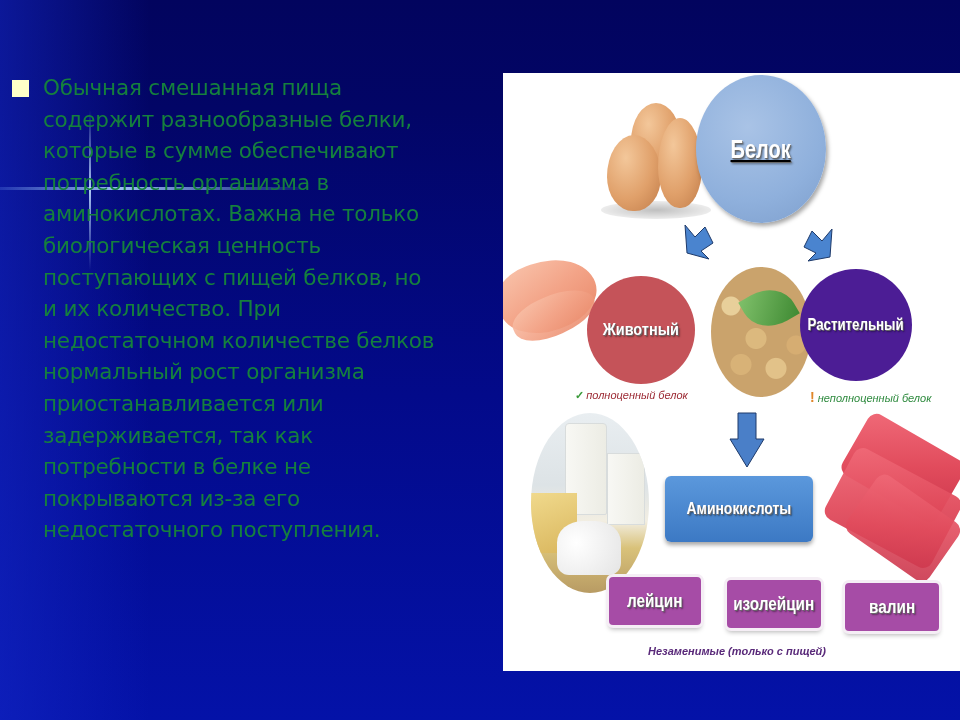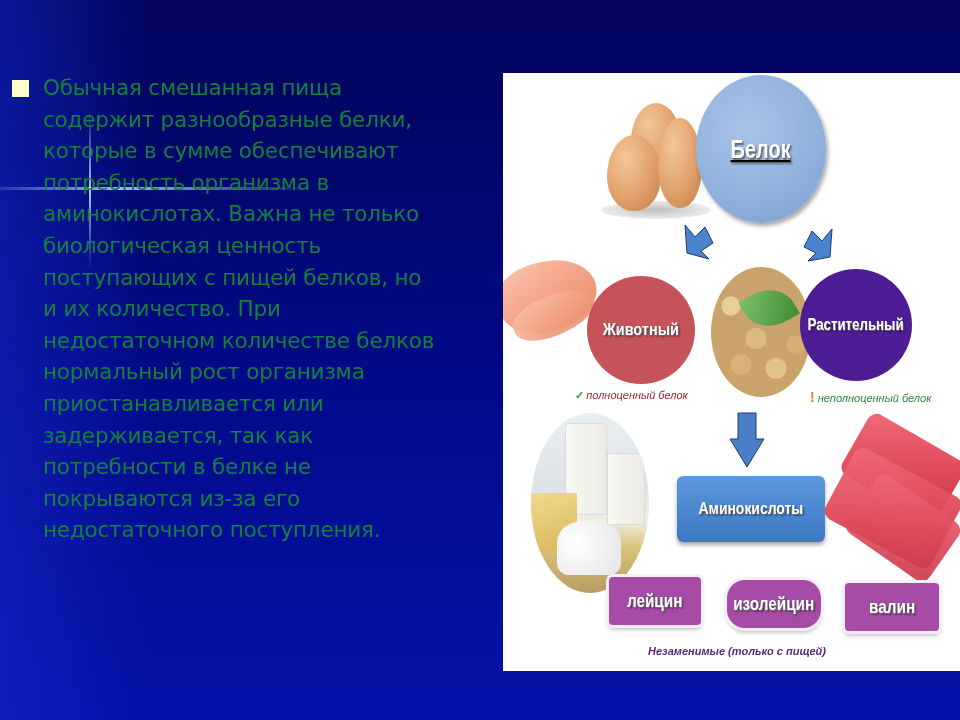--- a/index.html
+++ b/index.html
@@ -47,30 +47,30 @@
   .belok span { font-size:25px; transform:scaleX(0.8); display:inline-block; }
   .animal { left:84px; top:203px; width:108px; height:108px; background:#c55359; }
   .animal span { font-size:17px; transform:scaleX(0.85); display:inline-block; }
   .plant { left:297px; top:196px; width:112px; height:112px; background:#4c1d95; }
   .plant span { font-size:17px; transform:scaleX(0.78); display:inline-block; }
   .note { font-family:"Liberation Sans", sans-serif; font-style:italic; font-size:11px; }
   .note-good { left:72px; top:316px; color:#9c2a34; }
   .note-good .mark { color:#3a9a3a; font-style:normal; font-weight:bold; margin-right:2px; }
   .note-bad { left:307px; top:316px; color:#2e8a3e; }
   .note-bad .mark { color:#e0862a; font-style:normal; font-weight:bold; margin-right:3px; font-size:14px; }
-  .amino { left:174px; top:403px; width:148px; height:66px; border-radius:6px;
+  .amino { left:162px; top:403px; width:148px; height:66px; border-radius:6px;
     background: linear-gradient(180deg, #5b98dc 0%, #3c79c4 100%);
     box-shadow: 0 3px 4px rgba(0,0,0,0.35); display:flex; align-items:center; justify-content:center; }
   .amino span { font-size:17px; transform:scaleX(0.82); display:inline-block; }
   .acid { height:48px; border-radius:4px; background:#a64ca6;
     box-shadow: 0 0 0 3px #f5eef5, 0 4px 5px rgba(0,0,0,0.3);
     display:flex; align-items:center; justify-content:center;margin-left:24px; }
   .acid span { font-size:18px; transform:scaleX(0.85); display:inline-block; }
   .acid-1 { left:82px; top:504px; width:92px; }
-  .acid-2 { left:200px; top:507px; width:94px;border-radius:18px; }
+  .acid-2 { left:200px; top:507px; width:94px; }
   .acid-3 { left:318px; top:510px; width:94px; }
   .footer-note { left:145px; top:572px; color:#5a2a7a; font-family:"Liberation Sans", sans-serif; font-style:italic; font-size:11px; font-weight:bold; }
   
   .egg { border-radius:50% 50% 48% 48% / 55% 55% 45% 45%;
     background: radial-gradient(ellipse at 35% 30%, #f3c79a 0%, #e0a06a 55%, #c07b48 100%); }
   .shadow-ell { border-radius:50%; background: radial-gradient(ellipse, rgba(0,0,0,0.25), rgba(0,0,0,0)); }
   .chicken { background: linear-gradient(160deg, #f9c4ac 0%, #f3a488 50%, #e9896a 100%); border-radius:40% 55% 45% 50%; }
   .beans { border-radius:50%; overflow:hidden;
     background:
       radial-gradient(circle at 20% 30%, #e8cf9a 0 9px, transparent 10px),

